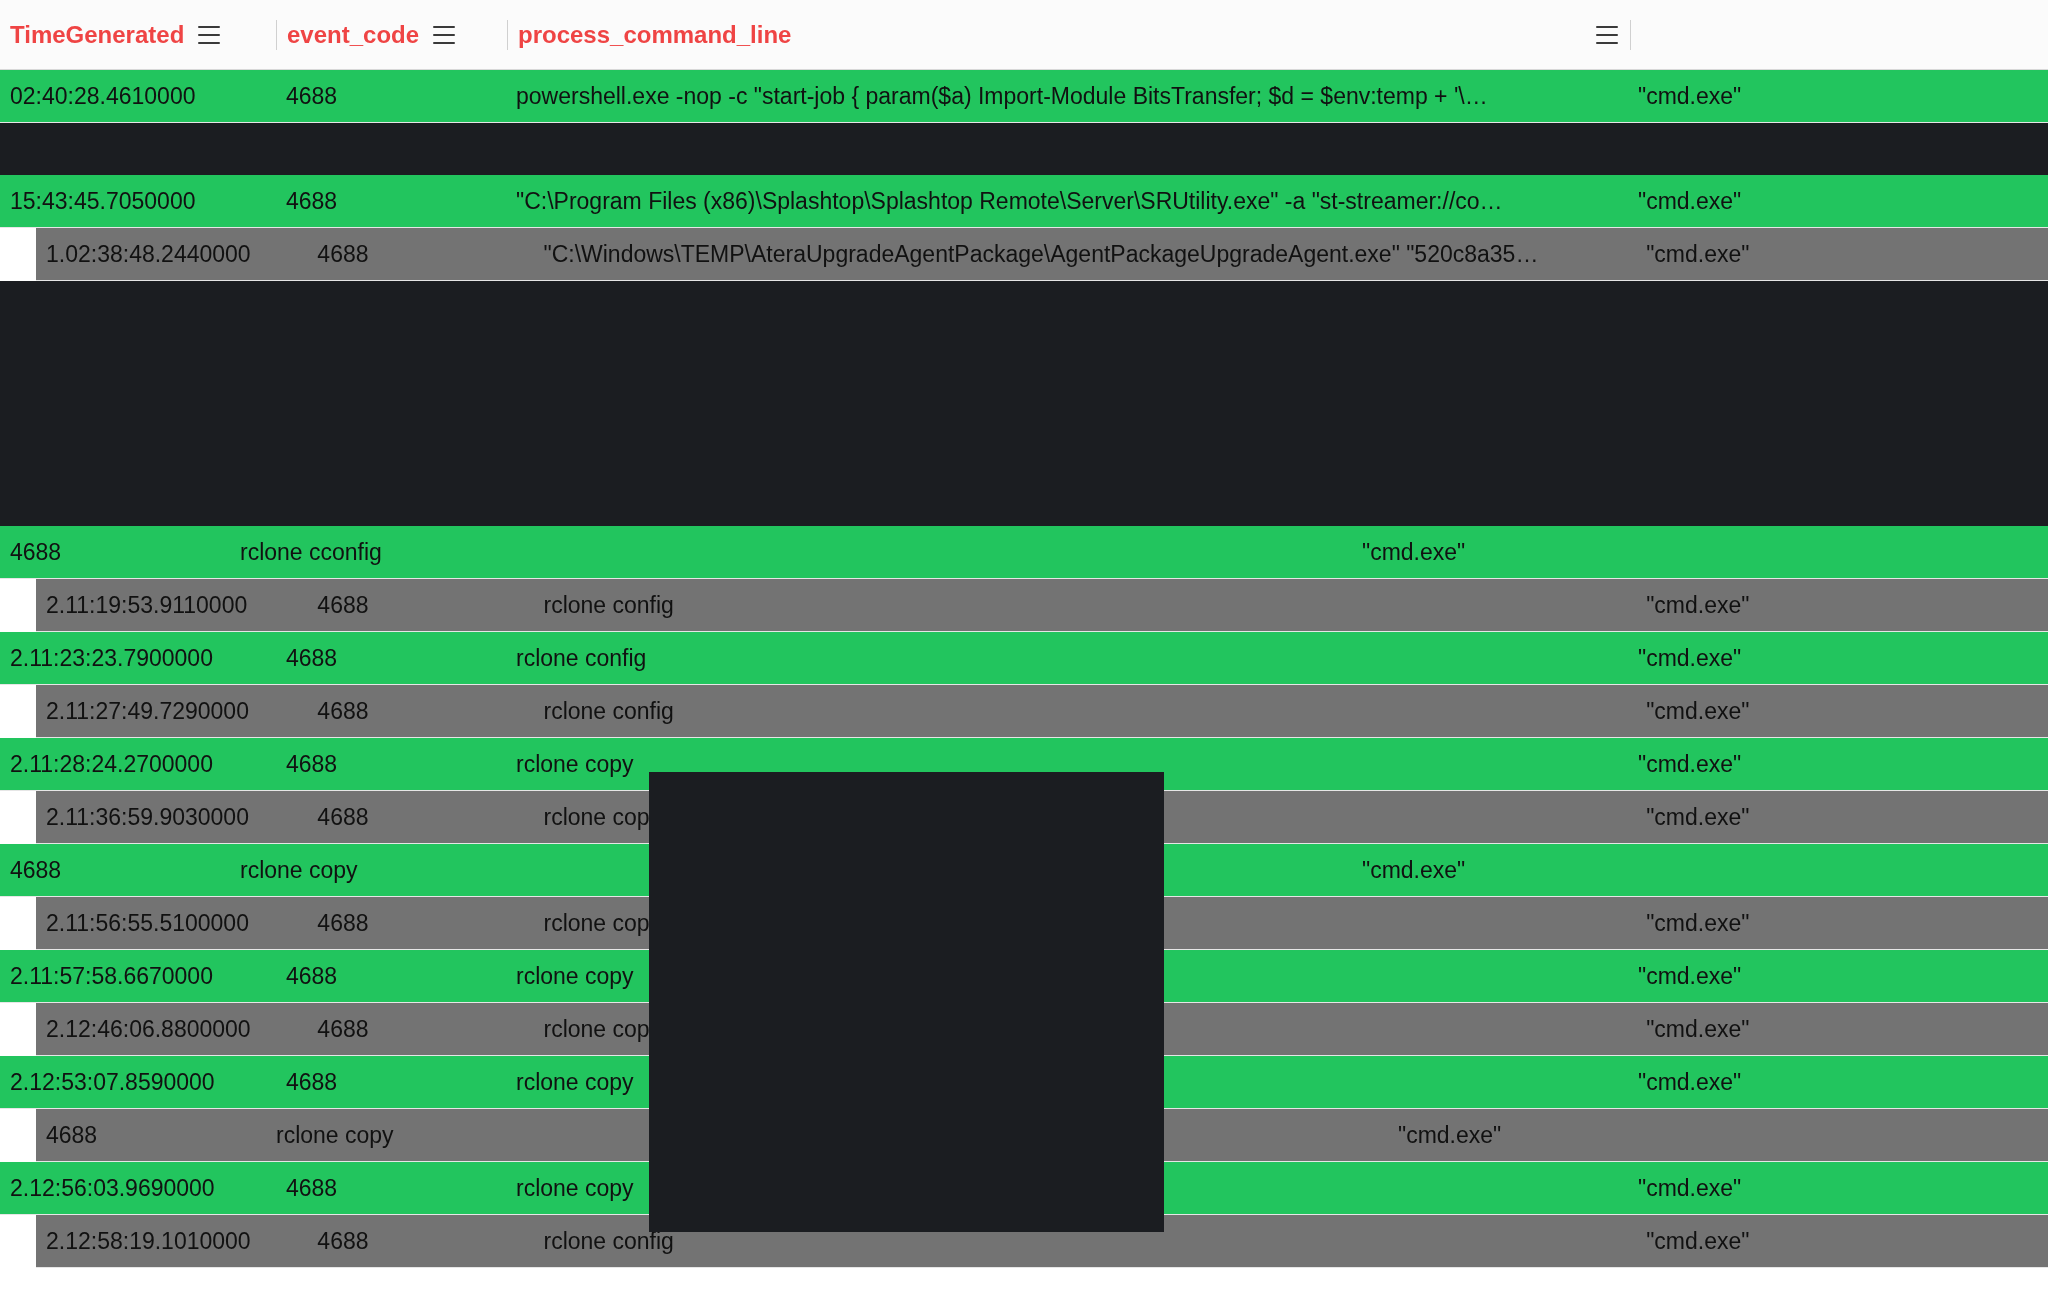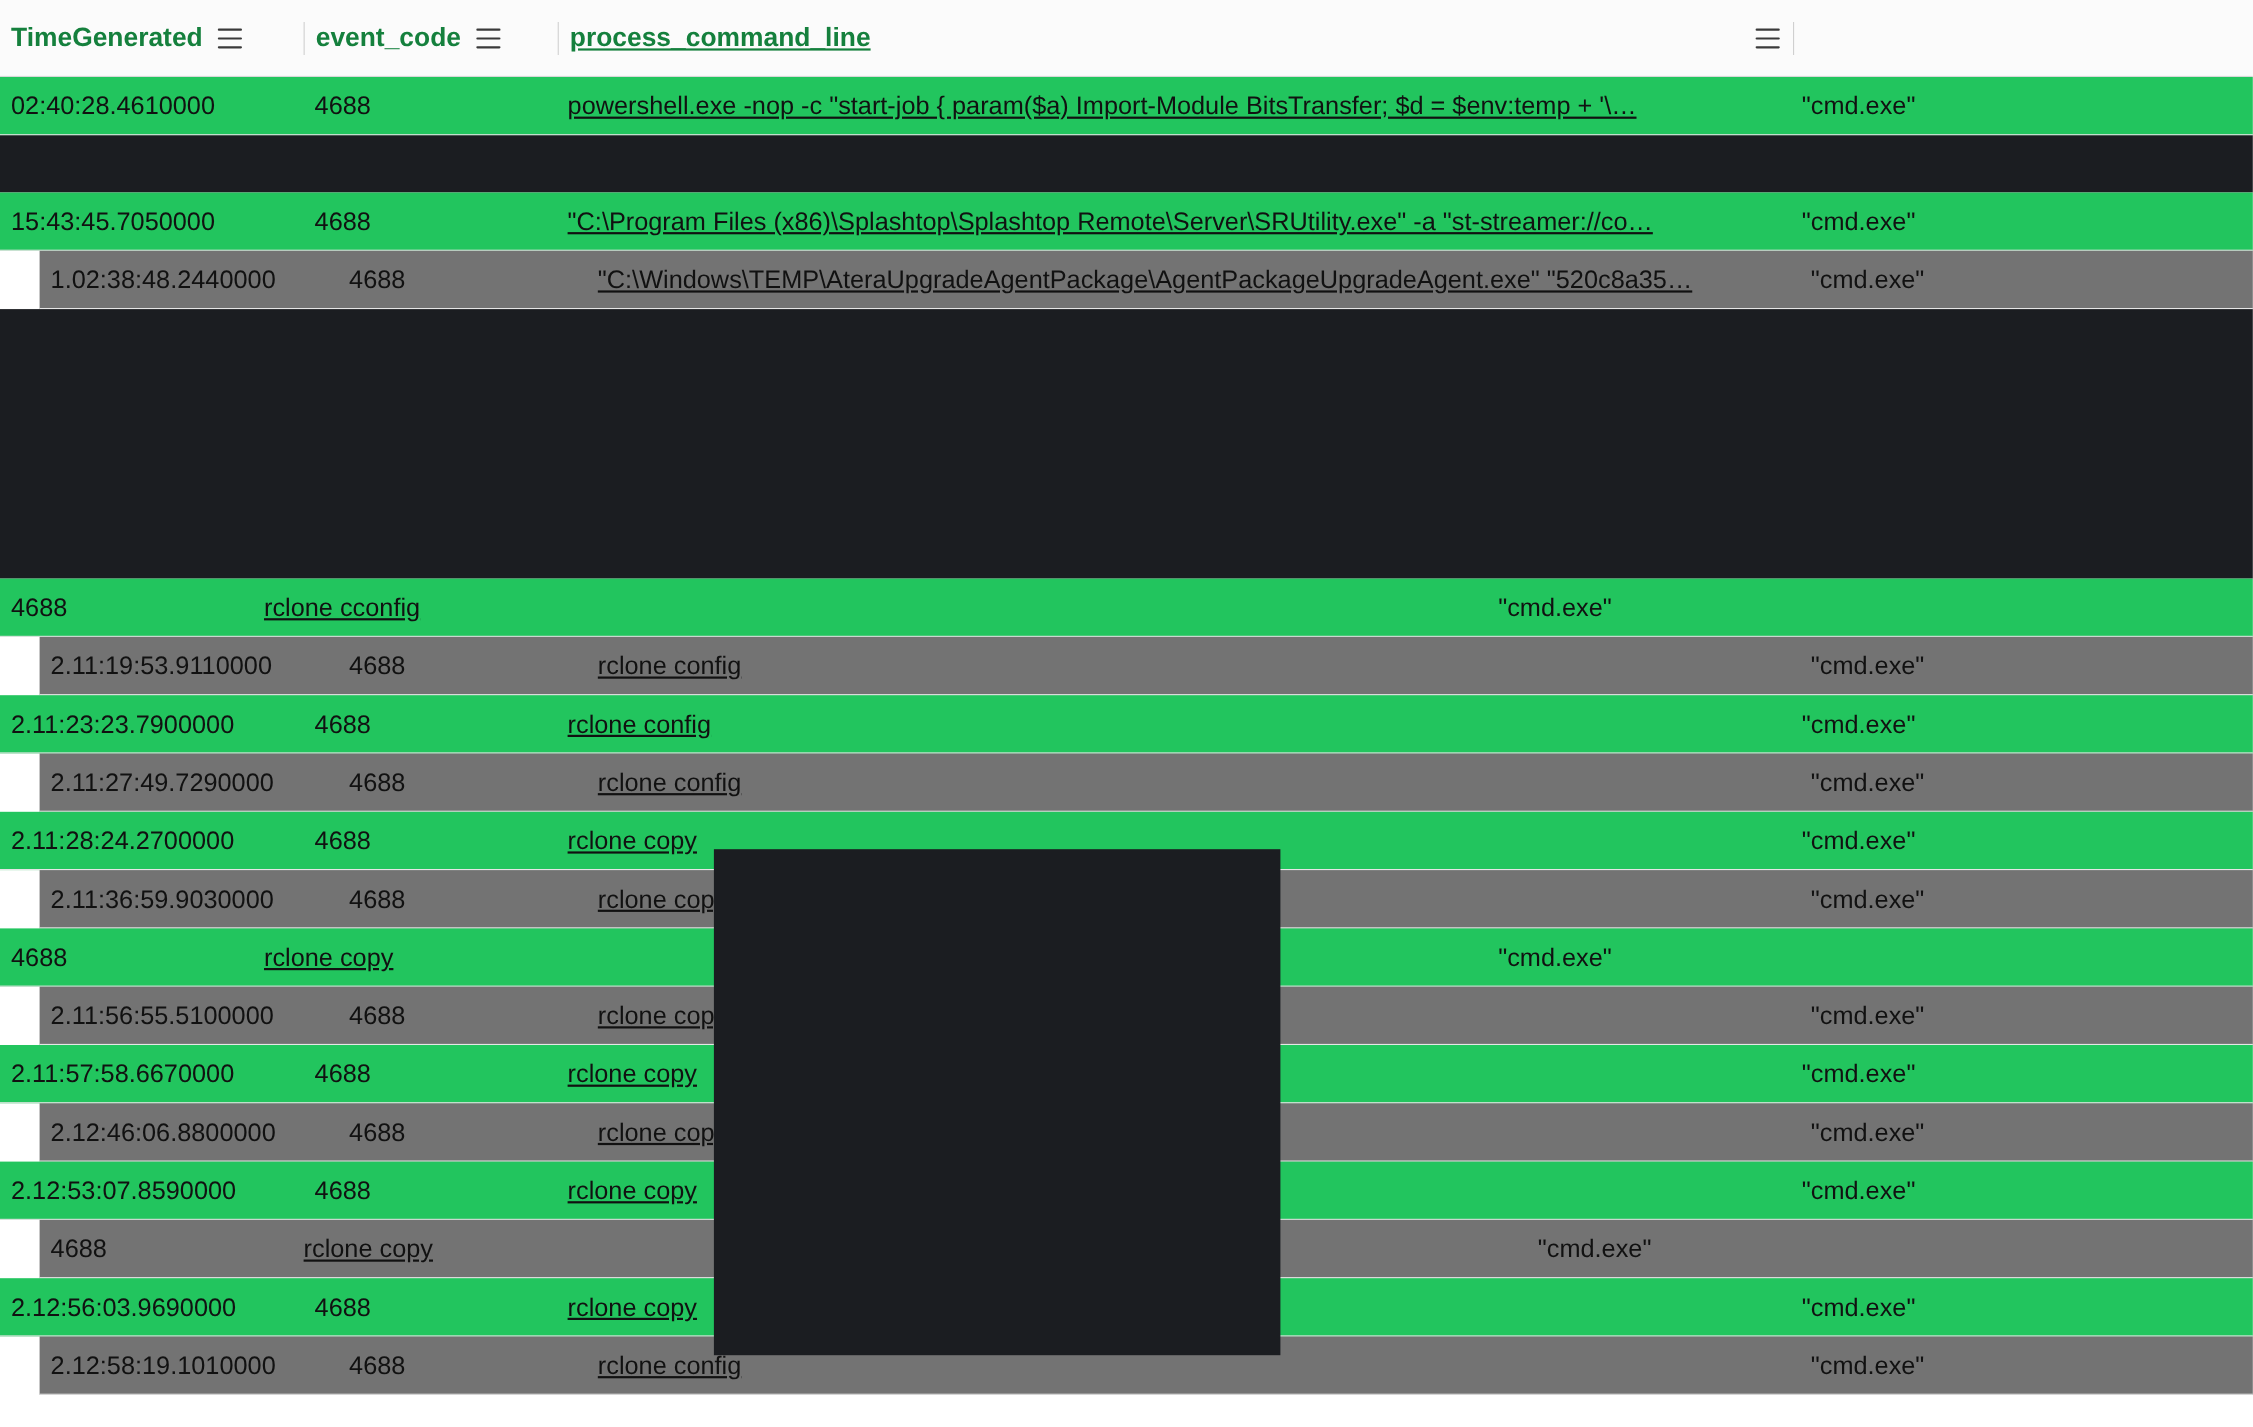--- a/index.html
+++ b/index.html
@@ -31,21 +31,21 @@
   }
   .hcell {
     display: flex;
     align-items: center;
     height: 100%;
     box-sizing: border-box;
     padding-left: 10px;
     position: relative;
     font-size: 24px;
     font-weight: 600;
-    color: #15803d;
+    color: #ef4444;
     white-space: nowrap;
     overflow: hidden;
   }
   .hcell .htext {
     flex: 0 0 auto;
   }
   .hcell .menu-icon {
     margin-left: 14px;
     flex: 0 0 auto;
     width: 22px;
@@ -73,21 +73,21 @@
   .col-sep {
     width: 1px;
     height: 30px;
     background: #d0d0d0;
     flex: 0 0 auto;
   }
 
   
   .c-time   { width: 276px; }
   .c-event  { width: 230px; }
-  .c-cmd    { width: 1122px; text-decoration: underline; }
+  .c-cmd    { width: 1122px; }
   .c-parent { width: 419px; }
 
   
   .row {
     display: flex;
     align-items: center;
     height: 53px;
     border-bottom: 1px solid #e6e6e6;
     box-sizing: border-box;
     background: #22c55e;

